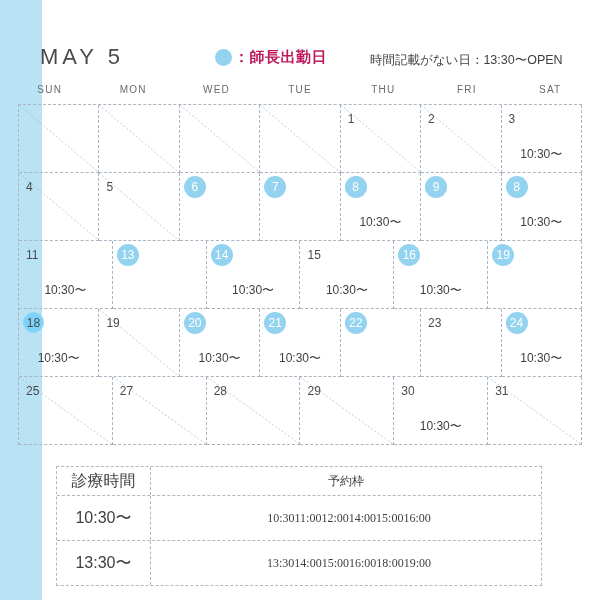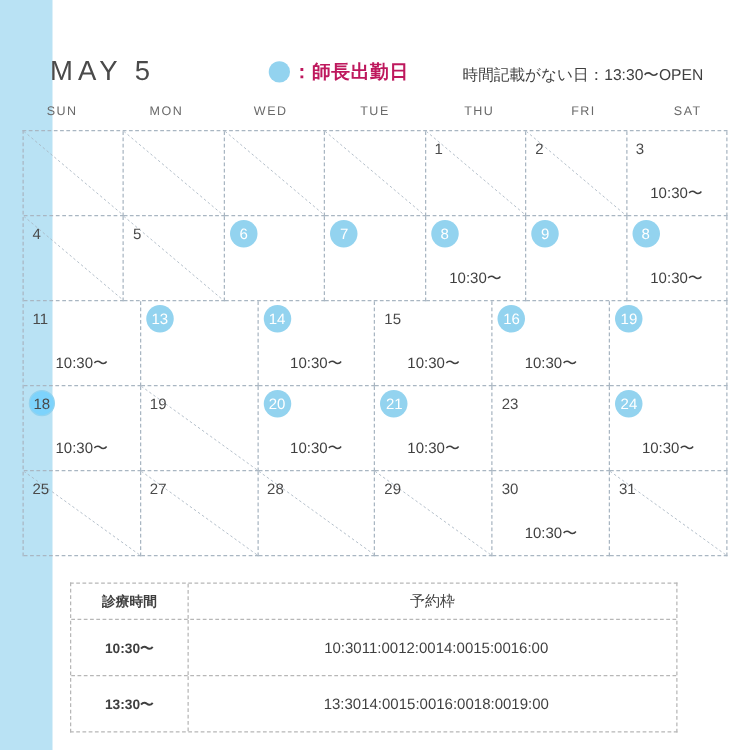--- a/index.html
+++ b/index.html
@@ -170,40 +170,40 @@
   .trow {
     display: flex;
     border-bottom: 1px dashed #b7b7b7;
   }
   .trow:last-child { border-bottom: none; }
   .tcell-label {
     width: 94px;
     box-sizing: border-box;
     border-right: 1px dashed #b7b7b7;
     text-align: center;
-    font-size: 11px;
+    font-size: 16px;
     color: #3f3f3f;
     display: flex;
     align-items: center;
     justify-content: center;
-    font-weight: bold;
   }
   .tcell-body {
     flex: 1 1 auto;
     display: flex;
     align-items: center;
     justify-content: center;
     font-size: 12px;
     color: #3f3f3f;
   }
   .thead .tcell-label, .thead .tcell-body { height: 28px; }
   .tbody-row .tcell-label, .tbody-row .tcell-body { height: 44px; }
   .slots {
     display: flex;
     padding-left: 6px;
+    font-family: Liberation Serif, serif;
   }
   .slot { font-size: 12px; }
 </style>
 </head>
 <body>
 
 <div class="left-band"></div>
 
 <div class="page">
 
@@ -349,20 +349,23 @@
             </div>
             <div class="daynum">19</div>
           </div>
           <div class="cell">
             <div class="daynum badge">20</div>
             <div class="time">10:30〜</div>
           </div>
           <div class="cell">
             <div class="daynum badge">21</div>
             <div class="time">10:30〜</div>
+          </div>
+          <div class="cell">
+            <div class="daynum badge">22</div>
           </div>
           <div class="cell">
             <div class="daynum">23</div>
           </div>
           <div class="cell">
             <div class="daynum badge">24</div>
             <div class="time">10:30〜</div>
           </div>
         </div>
         <div class="week">

